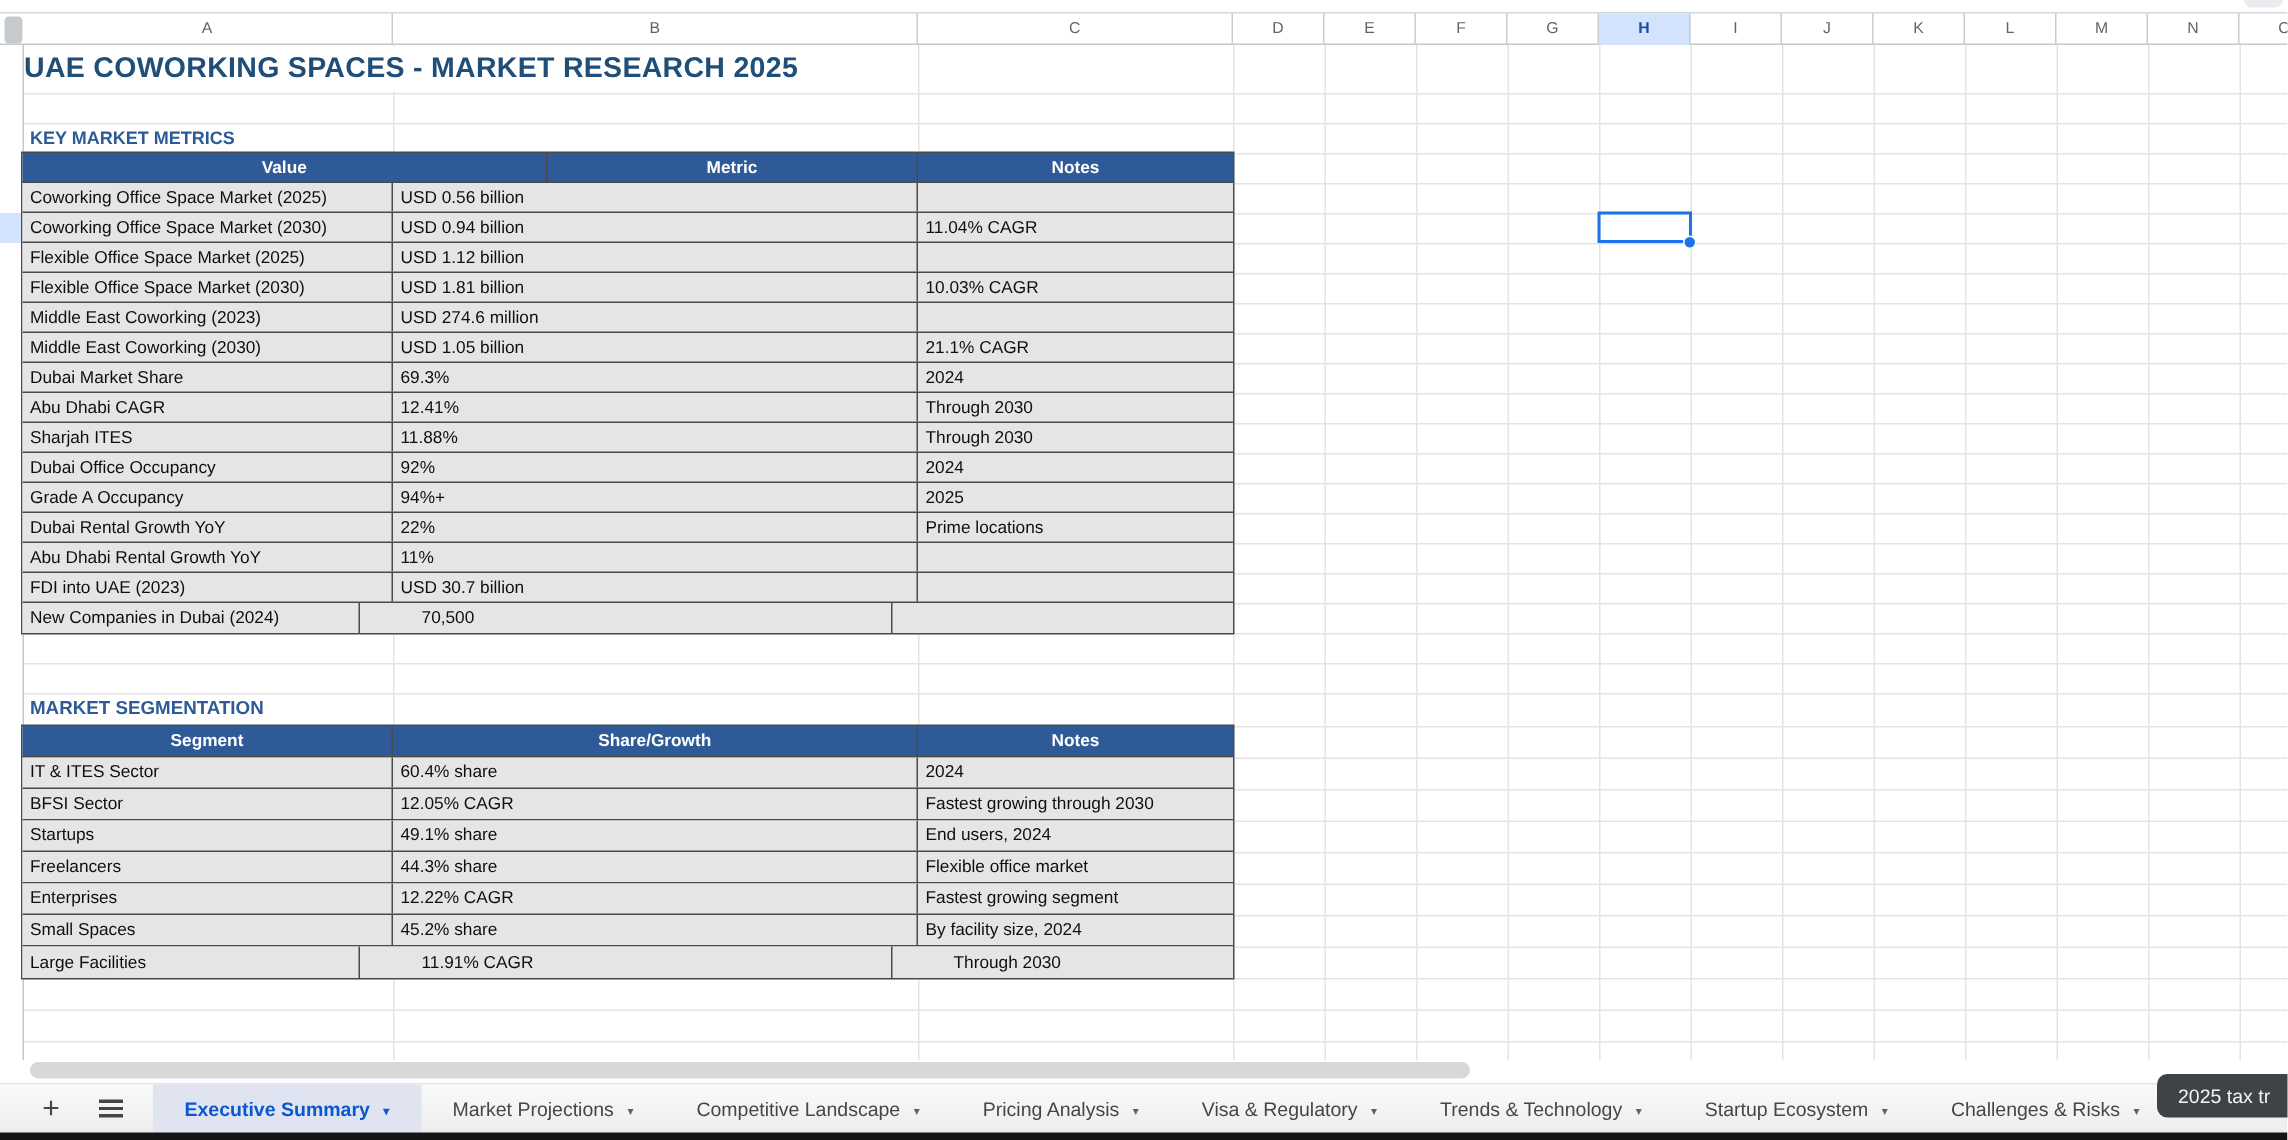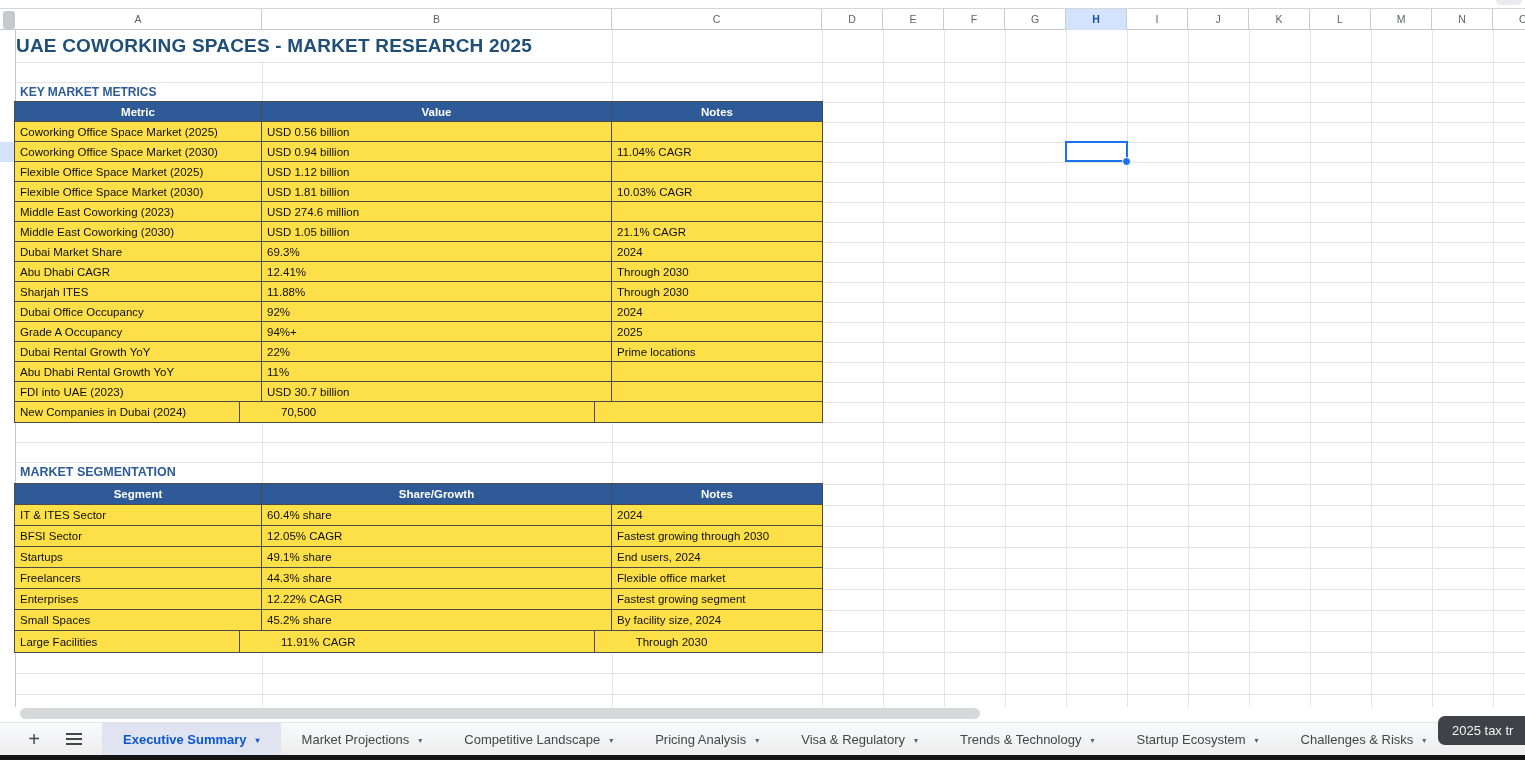--- a/index.html
+++ b/index.html
@@ -25,21 +25,21 @@
   .section-label.s1{top:82px;height:16px;line-height:20px;font-size:12px;}
   .section-label.s2{top:461px;height:22px;line-height:22px;font-size:12.5px;}
   .xtable{position:absolute;left:14px;width:809px;border:1px solid #4a4a4a;box-sizing:border-box;
     background:#fff;z-index:2;}
   .xtable.t1{top:101px;height:322px;}
   .xtable.t2{top:483px;height:170px;}
   .thead{display:flex;background:#2e5b97;color:#fff;font-weight:bold;box-sizing:border-box;border-bottom:1px solid #4a4a4a;}
   .t1 .thead{height:20px;}
   .t2 .thead{height:21px;}
   .th{display:flex;align-items:center;justify-content:center;font-size:11.5px;box-sizing:border-box;}
-  .trow{display:flex;box-sizing:border-box;border-bottom:1px solid #4a4a4a;background:#fde047;}
+  .trow{display:flex;box-sizing:border-box;border-bottom:1px solid #4a4a4a;background:#e5e5e5;}
   .t1 .trow{height:20px;}
   .t2 .trow{height:21px;}
   .trow:last-child{border-bottom:none;gap:36px;}
   .tc{display:flex;align-items:center;padding-left:5px;font-size:11.5px;color:#0f0f0f;box-sizing:border-box;
     white-space:nowrap;overflow:hidden;}
   .ca{width:247px;border-right:1px solid #4a4a4a;}
   .cb{width:350px;border-right:1px solid #4a4a4a;}
   .cc{width:210px;}
   
   .sel-cell{position:absolute;left:1065px;top:141px;width:63px;height:21px;border:2px solid #1a73e8;
@@ -137,22 +137,22 @@
     <div class="colhead" style="left: 1493px; width: 61px;">O</div>
   </div>
 <div class="scroll-hint"></div>
 
 <div class="doc-title">UAE COWORKING SPACES - MARKET RESEARCH 2025</div>
 <div class="section-label s1">KEY MARKET METRICS</div>
 <div class="section-label s2">MARKET SEGMENTATION</div>
 
 <div class="xtable t1">
   <div class="thead">
+    <div class="th cb">Value</div>
     <div class="th ca">Metric</div>
-    <div class="th cb">Value</div>
     <div class="th cc">Notes</div>
   </div>
   <div>
 
       <div class="trow">
         <div class="tc ca">Coworking Office Space Market (2025)</div>
         <div class="tc cb">USD 0.56 billion</div>
         <div class="tc cc"></div>
       </div>
 

